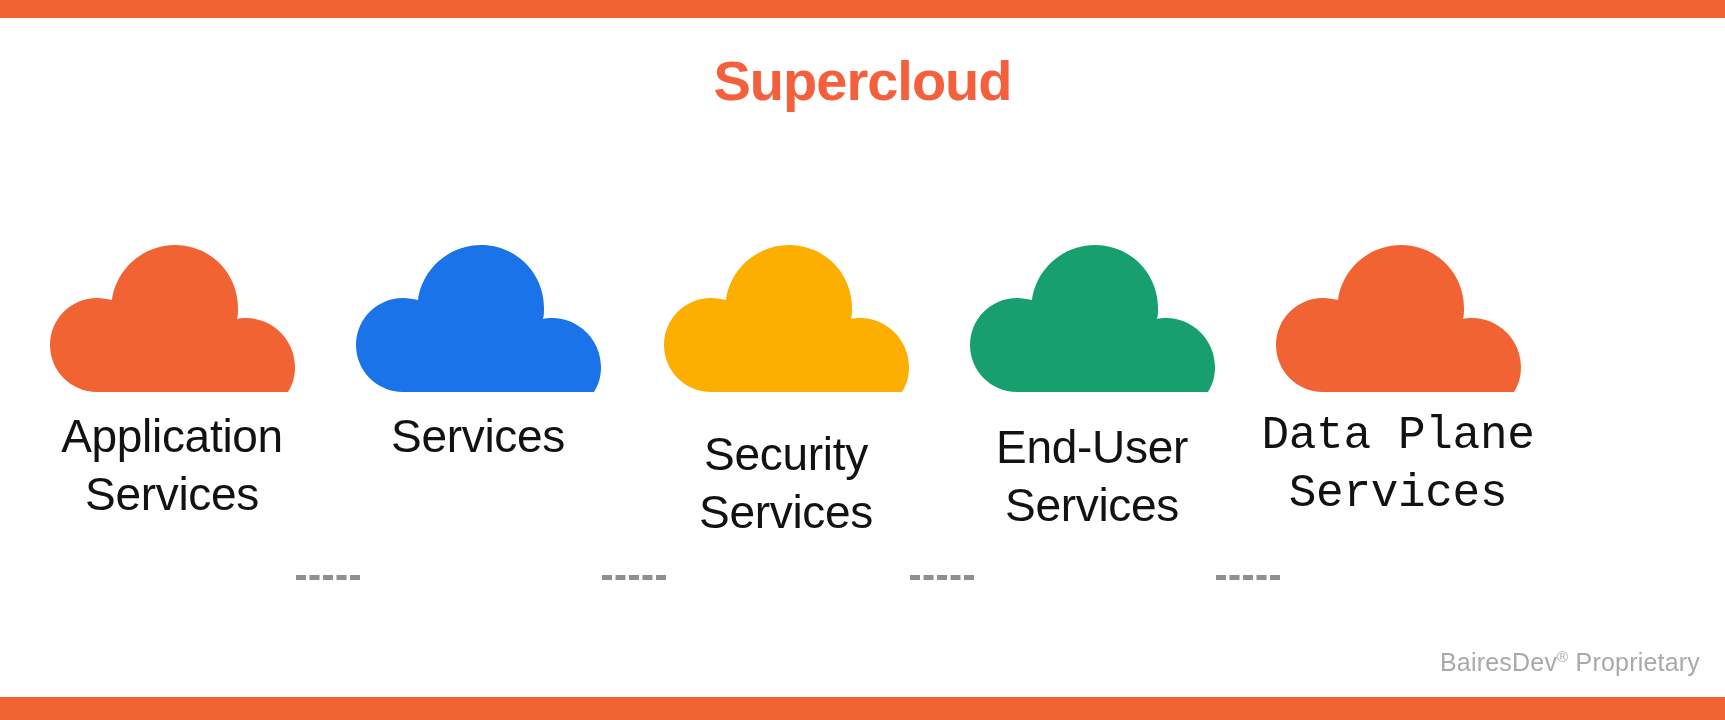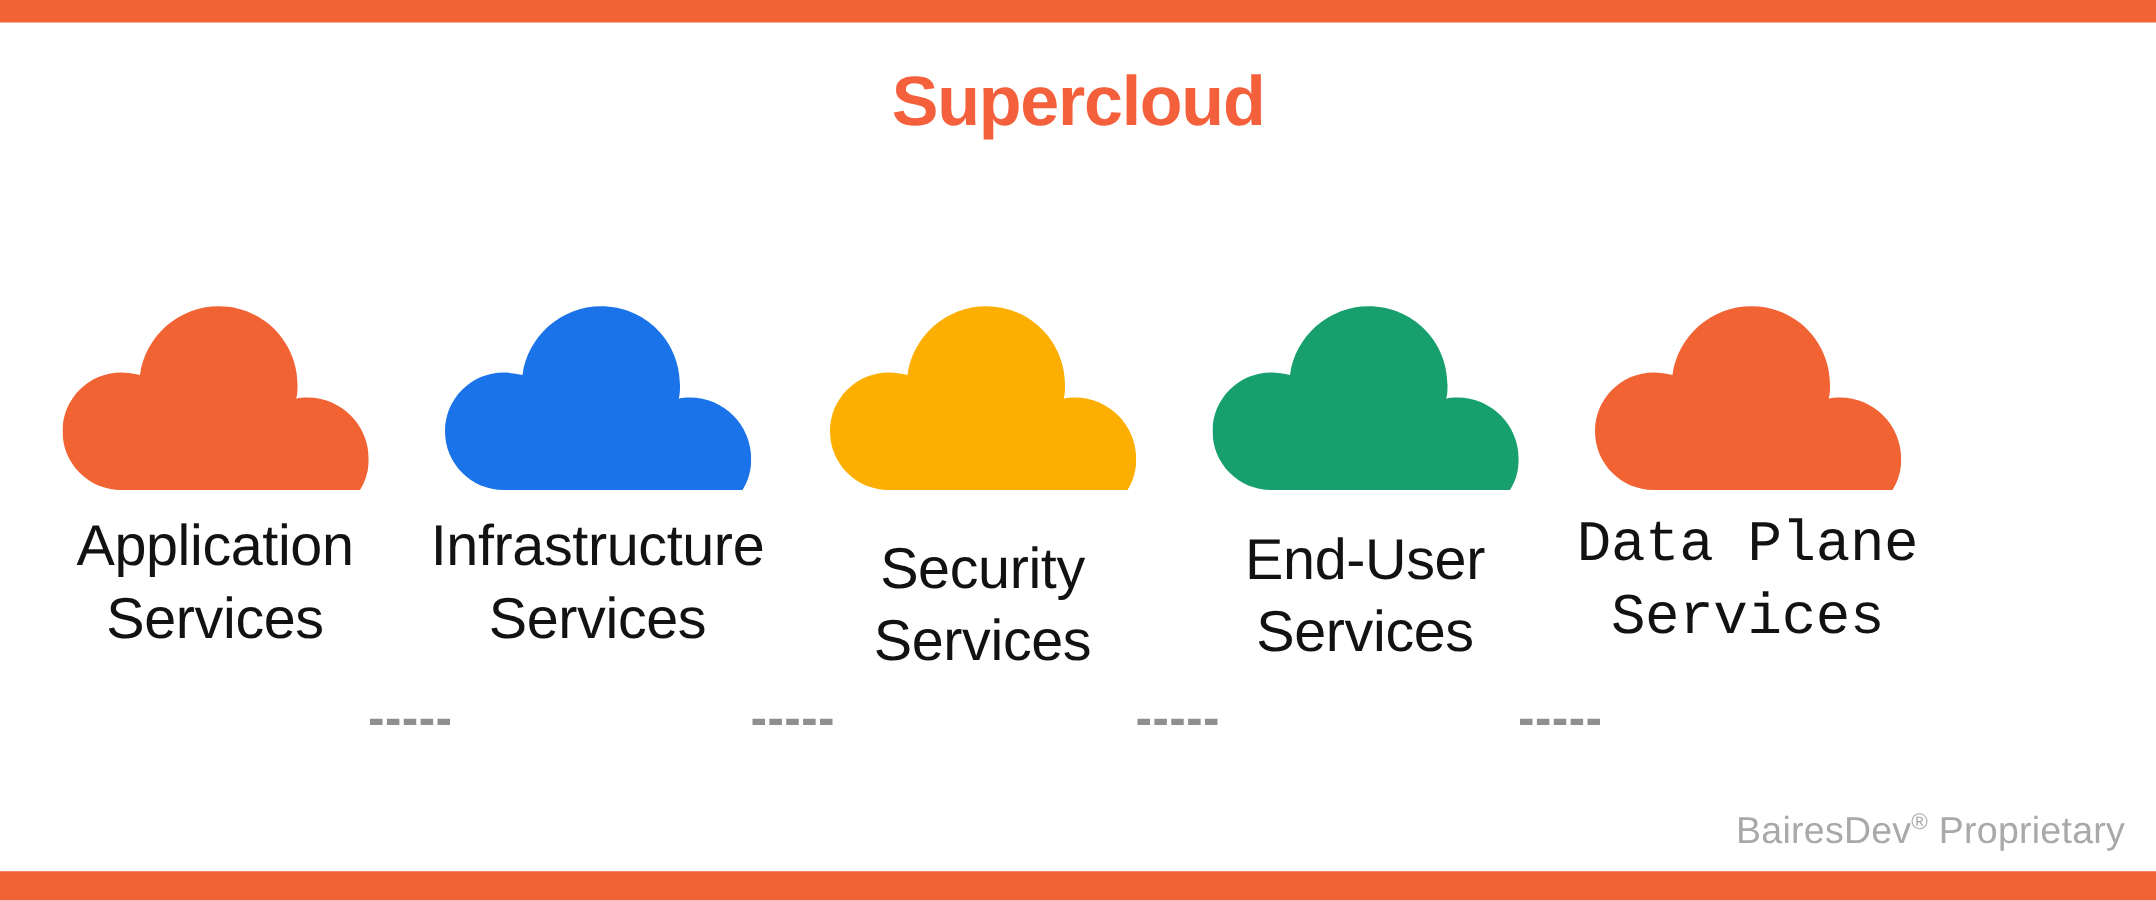--- a/index.html
+++ b/index.html
@@ -106,21 +106,21 @@
   .label-line {
     display: block;
     white-space: nowrap;
   }
 
   
   #attribution {
     position: absolute;
     top: 648px;
     right: 25px;
-    font-size: 30px;
+    font-size: 25px;
     font-weight: 300;
     color: #A9A9A9;
     letter-spacing: 0.2px;
     white-space: nowrap;
   }
   #attribution sup {
     font-size: 0.6em;
     vertical-align: super;
     line-height: 0;
   }
@@ -221,21 +221,20 @@
       </svg>
     </div>
   </div>
 
   <div id="label-row">
     <div class="label-cell" style="left:7px;">
       <span class="label-line">Application</span>
       <span class="label-line">Services</span>
     </div>
     <div class="label-cell" style="left:313px;">
-      <span class="label-line">Infrastructure</span>
       <span class="label-line">Services</span>
     </div>
     <div class="label-cell" style="left:621px;margin-top:18px;">
       <span class="label-line">Security</span>
       <span class="label-line">Services</span>
     </div>
     <div class="label-cell" style="left:927px;margin-top:11px;">
       <span class="label-line">End-User</span>
       <span class="label-line">Services</span>
     </div>

